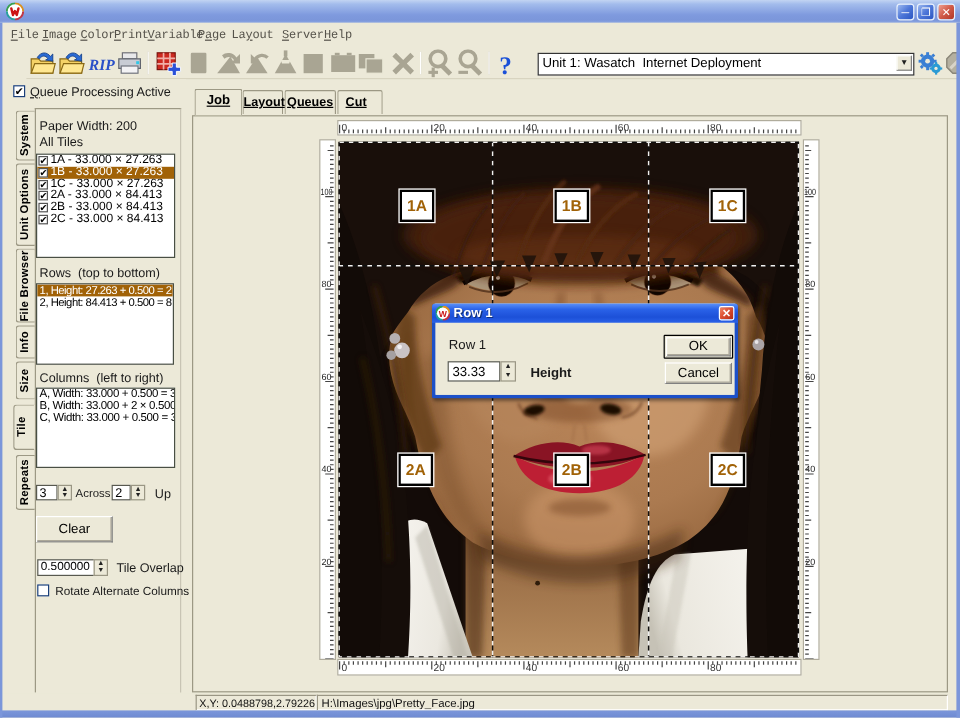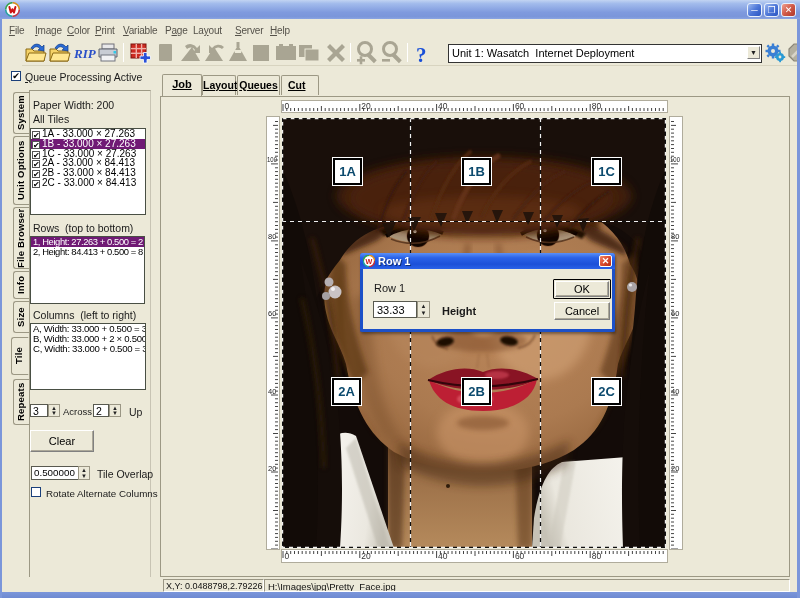--- a/index.html
+++ b/index.html
@@ -12,21 +12,21 @@
 #titlebar { position:absolute; left:0; top:0; width:800px; height:19px;
   background:linear-gradient(#c2d4f2 0%, #a3bcec 18%, #7f9ade 65%, #7b96da 88%, #8ba5e2 100%); }
 #titletext { position:absolute; left:24px; top:3px; font-size:11.5px; font-weight:bold; color:#fff;
   text-shadow:1px 1px 1px #4a68b0; letter-spacing:0.2px; }
 .winbtn { position:absolute; top:3px; width:15px; height:14px; border-radius:3px;
   border:1px solid #e8f0fc; font-size:9px; color:#fff; text-align:center; line-height:12px; }
 .bluebtn { background:linear-gradient(135deg,#9db9f0 0%,#4e77d8 50%,#2a55c2 100%); }
 #closebtn { background:linear-gradient(135deg,#f0a090 0%,#d05a48 50%,#b03828 100%); }
 
 
-#menubar { position:absolute; left:2px; top:19px; width:796px; height:21px; background:#ece9d8; }
+#menubar { position:absolute; left:2px; top:19px; width:796px; height:21px; background:#ece9d8;font-family:Liberation Mono, monospace; }
 .mi { position:absolute; top:6px; font-size:10px; letter-spacing:-0.2px; color:#55524a; }
 .mi u { text-decoration:underline; }
 
 
 #toolbar { position:absolute; left:2px; top:40px; width:796px; height:26px; background:#ece9d8;
   border-bottom:1px solid #d8d4c0;margin-left:20px; }
 .tsep { position:absolute; top:3px; width:1px; height:19px; background:#c0bcaa; border-right:1px solid #fff; }
 
 
 #combo { position:absolute; left:426px; top:4px; width:314px; height:19px; background:#fff;
@@ -34,21 +34,21 @@
 #combotext { position:absolute; left:3px; top:2px; }
 #combobtn { position:absolute; right:1px; top:1px; width:13px; height:13px; background:#ece9d8;
   border:1px solid #fff; border-right-color:#808080; border-bottom-color:#808080; font-size:7px; text-align:center; line-height:11px; color:#202020;}
 
 
 #leftpanel { position:absolute; left:2px; top:66px; width:153px; height:512px; background:#ece9d8; }
 .cb { position:absolute; width:10px; height:10px; background:#fff; border:1px solid #1a3f7a; font-size:9px; line-height:9px; text-align:center; color:#000; }
 .lbl { position:absolute; font-size:10.5px; color:#1a1a1a; white-space:nowrap; }
 .listbox { position:absolute; background:#fff; border:1px solid #494f44; font-size:10px; color:#000; overflow:hidden; }
 .li { position:relative; height:9.8px; line-height:9.8px; white-space:nowrap; }
-.lisel { background:#701a75; color:#fff; }
+.lisel { background:#a16207; color:#fff; }
 .licb { display:inline-block; width:8px; height:8px; border:1px solid #555; background:#fff; color:#000;
   font-size:8px; line-height:7px; text-align:center; vertical-align:-1px; margin:0 2px 0 1px; }
 .vtab { position:absolute; left:13px; width:16px; background:#ece9d8; border:1px solid #9c9884; border-right:none;
   border-radius:3px 0 0 3px; }
 .vtab span { position:absolute; left:1px; top:0; width:14px; height:100%; writing-mode:vertical-rl;
   transform:rotate(180deg); font-size:9.5px; font-weight:bold; color:#000; text-align:center; letter-spacing:0.2px; white-space:nowrap; overflow:visible;}
 #tabpane { position:absolute; left:29px; top:90px; width:122px; height:487px; border-left:1px solid #9c9884; border-top:1px solid #9c9884; border-right:1px solid #c8c4b4; }
 .spinbox { position:absolute; background:#fff; border:1px solid #58594f; font-size:10.5px; }
 .spinbtns { position:absolute; width:12px; background:#ece9d8; border:1px solid #9a9684; }
 .spup, .spdn { position:absolute; left:0; width:100%; height:50%; font-size:6px; text-align:center; color:#222; line-height:6px;}
@@ -56,21 +56,21 @@
   box-shadow:inset -1px -1px 0 #aca899; font-size:11px; text-align:center; color:#000; }
 
 
 #canvas { position:absolute; left:160px; top:96px; width:630px; height:481px; background:#ece9d8;
   border:1px solid #9c9884; border-right:1px solid #9c9884; }
 .tab { position:absolute; top:75px; height:20px; background:#ece9d8; border:1px solid #9c9884; border-bottom:none;
   border-radius:2px 2px 0 0; font-size:11px; text-align:center; color:#000; padding-top:3px;text-decoration:underline; }
 .ruler { position:absolute; background:#fff; border:1px solid #b0ac9c; }
 .photo { position:absolute; left:282px; top:118px; width:384px; height:430px; }
 .tilelabel { position:absolute; width:29px; height:27px; background:#fff; border:2px solid #000;
-  outline:1px solid #fff; font-size:13px; font-weight:bold; text-align:center; line-height:23px; color:#0c4a6e; }
+  outline:1px solid #fff; font-size:13px; font-weight:bold; text-align:center; line-height:23px; color:#a16207; }
 
 
 #dialog { position:absolute; left:360px; top:253px; width:255px; height:79px;
   background:#ece9d8; border:3px solid #1c50c8; border-top:none; border-radius:3px 3px 2px 2px;
   box-shadow:1px 2px 3px rgba(0,0,0,0.4); }
 #dlgtitle { position:absolute; left:-3px; top:0px; width:255px; height:16px; border-radius:3px 3px 0 0;
   background:linear-gradient(#5a90f8 0%, #2a62e8 30%, #1c50d8 70%, #2a62e8 100%); }
 #dlgtext { position:absolute; left:18px; top:2px; font-size:11px; font-weight:bold; color:#fff; text-shadow:1px 1px 0 #10307a;}
 #dlgclose { position:absolute; right:3px; top:2px; width:13px; height:12px; border-radius:2px; border:1px solid #fff;
   background:linear-gradient(135deg,#f08868 0%,#dd4f33 45%,#b52b12 100%); color:#fff; font-size:9px; line-height:10px; text-align:center; font-weight:bold;}

